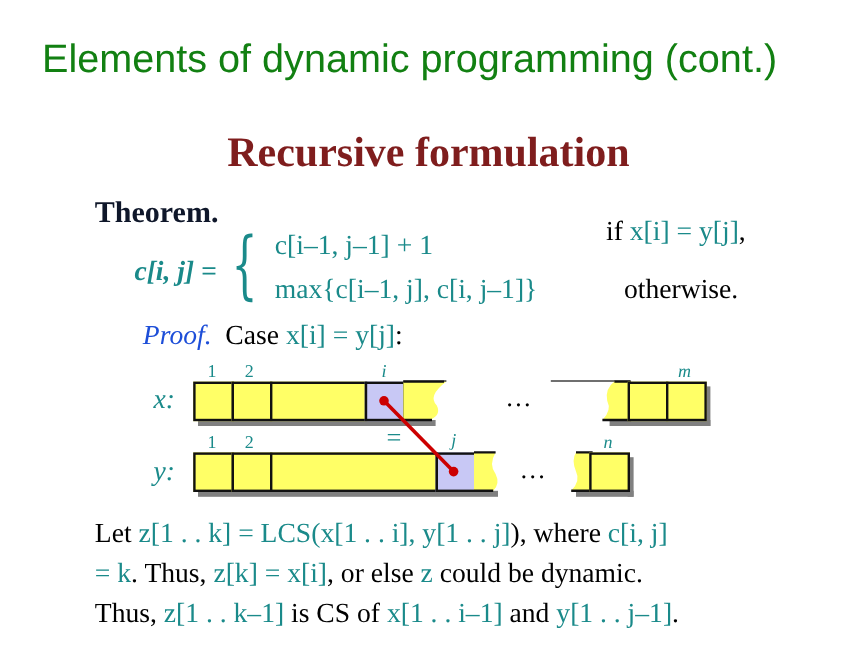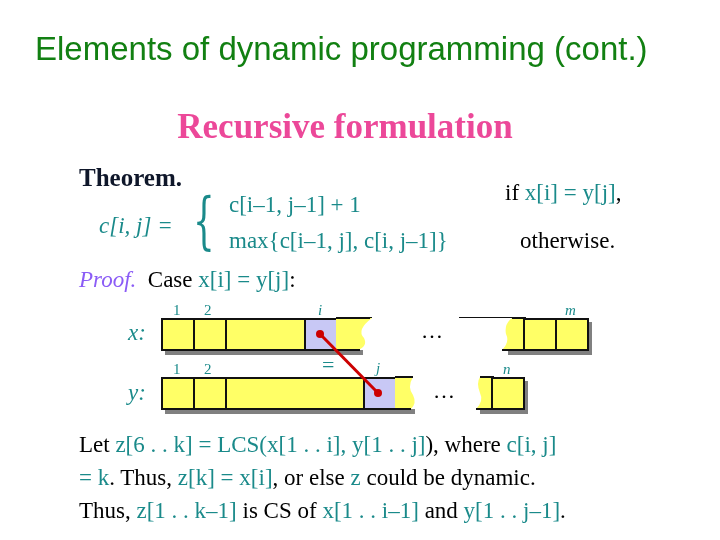--- a/index.html
+++ b/index.html
@@ -1,41 +1,41 @@
 <!DOCTYPE html>
 <html><head>
 <meta charset="utf-8">
 <style>
   html,body{margin:0;padding:0;background:#fff;}
   body{width:720px;height:540px;position:relative;overflow:hidden;font-family:"Liberation Serif",serif;}
   .abs{position:absolute;white-space:nowrap;}
   .title{left:35px;top:30px;font-family:"Liberation Sans",sans-serif;font-size:33px;color:#128012;}
-  .subtitle{left:0;width:690px;text-align:center;top:107px;font-size:35px;font-weight:bold;color:#ec4899;}
+  .subtitle{left:12px;width:690px;text-align:center;top:107px;font-size:35px;font-weight:bold;color:#7f1d1d;}
   .thm{left:79px;top:164px;font-size:25px;font-weight:bold;color:#0f172a;}
   .teal{color:#1a8a8a;}
-  .red-i{color:#8b5cf6;font-style:italic;}
+  .red-i{color:#1d4ed8;font-style:italic;margin-left:40px;}
   .blk{color:#000;}
   .it{font-style:italic;}
   .f23{font-size:23px;}
   .brace{left:193px;top:190px;font-size:62px;line-height:62px;color:#1a8a8a;transform:scaleX(0.55);transform-origin:left top;font-family:"DejaVu Serif",serif;}
   .idx{font-size:15px;font-style:italic;color:#1a8a8a;}
   .cell{position:absolute;background:#ffff66;border:2px solid #111;box-sizing:border-box;}
   .cell.sel{background:#c8c8f5;}
   .shadow{position:absolute;background:#808080;}
   .dots{font-size:22px;color:#000;letter-spacing:2px;}
   .para{left:79px;font-size:23px;color:#000;}
 </style>
 </head>
 <body>
 
 <div class="abs title">Elements of dynamic programming (cont.)</div>
 <div class="abs subtitle">Recursive formulation</div>
 
 <div class="abs thm">Theorem.</div>
-<div class="abs teal f23 it" style="left:99px;top:213px;">c[i, j] =</div>
+<div class="abs teal f23 it" style="left:112px;top:213px;font-weight:bold;">c[i, j] =</div>
 <div class="abs brace">{</div>
 <div class="abs teal f23" style="left:229px;top:192px;">c[i–1, j–1] + 1</div>
 <div class="abs f23" style="left:505px;top:180px;">
   <span class="blk">if </span><span class="teal">x[i] = y[j]</span><span class="blk">,</span>
 </div>
 <div class="abs teal f23" style="left:229px;top:228px;">max{c[i–1, j], c[i, j–1]}</div>
 <div class="abs blk f23" style="left:505px;top:228px;margin-left:15px;">otherwise.</div>
 
 <div class="abs f23" style="left:79px;top:267px;">
   <span class="red-i">Proof.</span>&nbsp;
@@ -104,20 +104,20 @@
   <div class="abs idx" style="left:503px;top:361px;">n</div>
 
   <svg class="abs" style="left:0;top:0;" width="720" height="540">
     <line x1="320" y1="334" x2="378" y2="393" stroke="#cc0000" stroke-width="3"></line>
     <circle cx="320" cy="334" r="4" fill="#cc0000"></circle>
     <circle cx="378" cy="393" r="4" fill="#cc0000"></circle>
   </svg>
 </div>
 
 <div class="abs para" style="top:432px;">
-  <span>Let </span><span class="teal">z[6 . . k]</span><span class="teal"> = LCS(</span><span class="teal">x[1 . . i]</span><span class="teal">, </span><span class="teal">y[1 . . j]</span><span>), where </span><span class="teal">c[i, j]</span>
+  <span>Let </span><span class="teal">z[1 . . k]</span><span class="teal"> = LCS(</span><span class="teal">x[1 . . i]</span><span class="teal">, </span><span class="teal">y[1 . . j]</span><span>), where </span><span class="teal">c[i, j]</span>
 </div>
 <div class="abs para" style="top:465px;">
   <span class="teal">= k</span><span>.  Thus, </span><span class="teal">z[k] = x[i]</span><span>, or else </span><span class="teal">z</span><span> could be dynamic.</span>
 </div>
 <div class="abs para" style="top:498px;">
   <span>Thus, </span><span class="teal">z[1 . . k–1]</span><span> is CS of </span><span class="teal">x[1 . . i–1]</span><span> and </span><span class="teal">y[1 . . j–1]</span><span>.</span>
 </div>
 
 </body></html>

